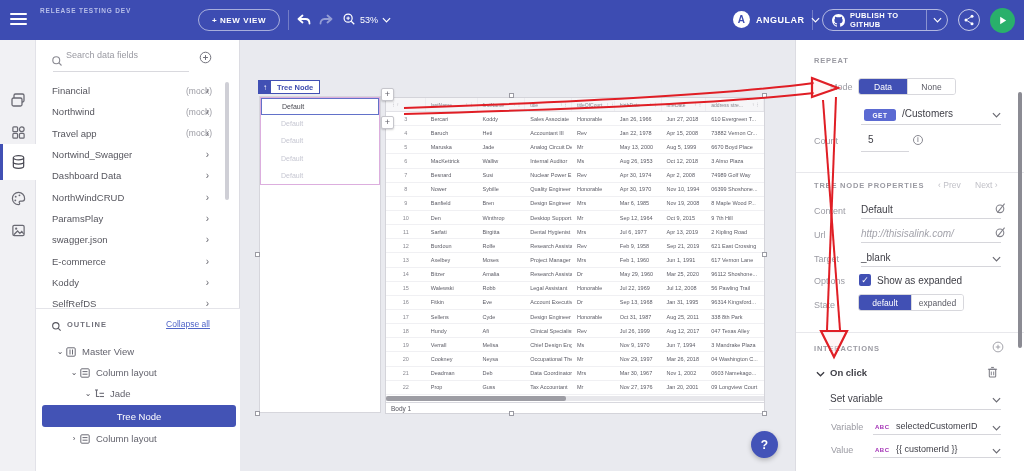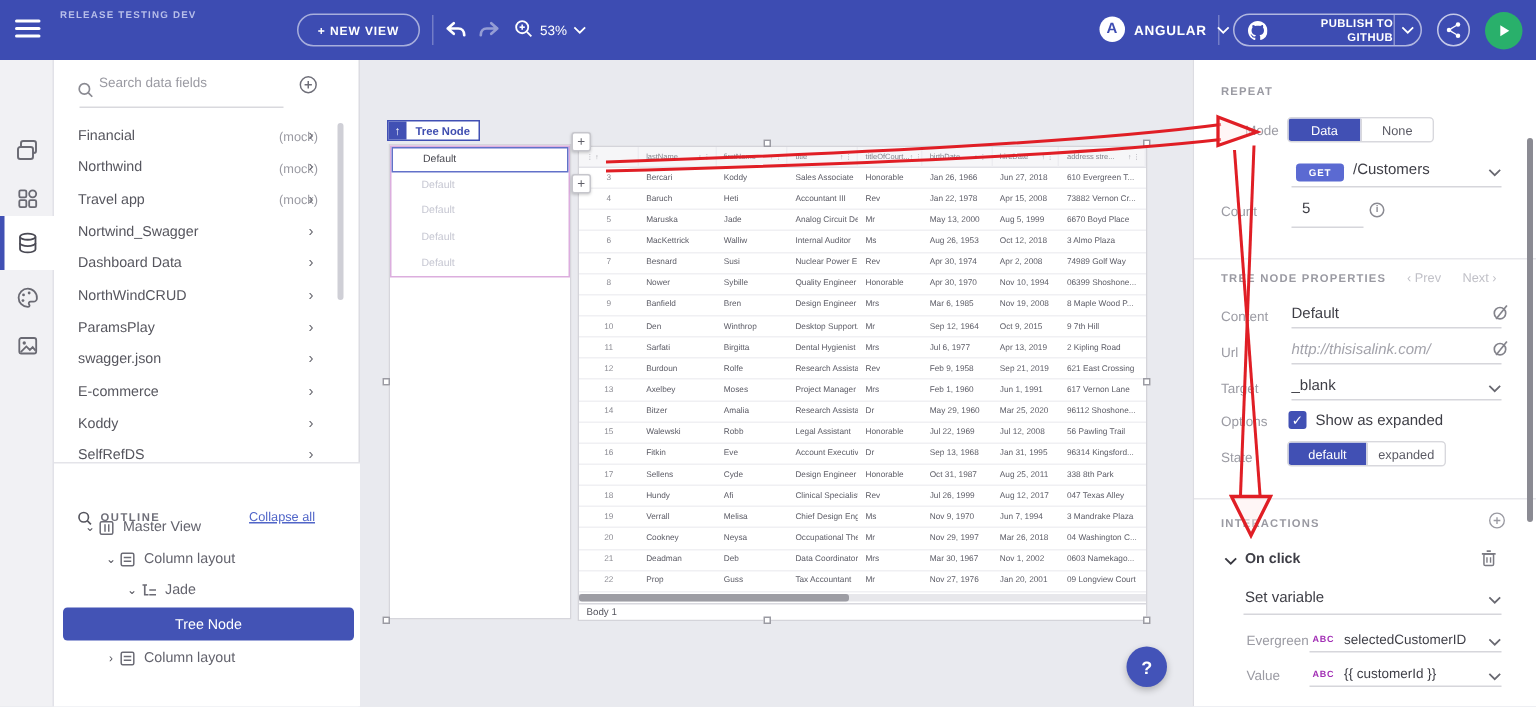--- a/index.html
+++ b/index.html
@@ -12,21 +12,21 @@
   .hamburger span { display:block; height:2px; background:#fff; margin-bottom:3px; border-radius:1px; }
   .proj-label { position:absolute; left:40px; top:7px; font-size:6.5px; letter-spacing:.8px; color:#b7bee9; font-weight:bold; }
   .proj-title { position:absolute; left:40px; top:16px; font-size:12px; color:#ffffff; }
   .newview-btn { position:absolute; left:198px; top:9px; width:82px; height:22px; border:1px solid rgba(255,255,255,.55); border-radius:11px; color:#fff; font-size:8px; font-weight:bold; letter-spacing:.6px; display:flex; align-items:center; justify-content:center; }
   .tb-divider { position:absolute; top:10px; width:1px; height:20px; background:rgba(255,255,255,.28); }
   .tb-icon { position:absolute; top:12px; width:16px; height:16px; }
   .zoom-grp { position:absolute; left:342px; top:12px; display:flex; align-items:center; gap:4px; color:#fff; font-size:9px; }
   .ng-grp { position:absolute; left:733px; top:11px; display:flex; align-items:center; gap:6px; color:#fff; font-size:9px; font-weight:bold; letter-spacing:.5px; }
   .ng-badge { width:17px; height:17px; border-radius:50%; background:#fff; color:#3d4cb2; font-size:10px; font-weight:bold; display:flex; align-items:center; justify-content:center; }
   .gh-pill { position:absolute; left:822px; top:9px; width:126px; height:22px; border:1px solid rgba(255,255,255,.6); border-radius:11px; display:flex; align-items:center; color:#fff; }
-  .gh-pill .lbl { font-size:7.5px; font-weight:bold; letter-spacing:.3px; margin-left:17px;text-align:right; }
+  .gh-pill .lbl { font-size:7.5px; font-weight:bold; letter-spacing:.3px; margin-left:5px; }
   .gh-pill .seg { margin-left:auto; width:22px; height:100%; border-left:1px solid rgba(255,255,255,.4); display:flex; align-items:center; justify-content:center; }
   .share-btn { position:absolute; left:958px; top:9px; width:22px; height:22px; border:1px solid rgba(255,255,255,.7); border-radius:50%; display:flex; align-items:center; justify-content:center; }
   .play-btn { position:absolute; left:990px; top:8px; width:25px; height:25px; border-radius:50%; background:#29b06b; display:flex; align-items:center; justify-content:center; }
 
   
   .rail { position:absolute; left:0; top:40px; width:36px; height:431px; background:#f1f1f4; border-right:1px solid #e2e2e8; z-index:10; }
   .rail-icon { position:absolute; left:0; width:36px; height:32px; display:flex; align-items:center; justify-content:center; color:#6a6a73; }
   .rail-sel { position:absolute; left:0; top:104px; width:36px; height:36px; background:#ffffff; border-left:3px solid #4150b4; }
 
   
@@ -37,21 +37,21 @@
   .addcircle { position:absolute; left:163px; top:10px; color:#6e6e78; }
   .search-line { position:absolute; left:17px; top:31px; width:136px; height:1px; background:#d9d9de; }
   .ds-list { position:absolute; left:0; top:40px; width:204px; height:227px; overflow:hidden; }
   .ds-row { height:21.3px; display:flex; align-items:center; padding:0 28px 0 16px; position:relative; cursor:pointer; }
   .ds-name { font-size:9.5px; color:#56565e; flex:1; white-space:nowrap; }
   .ds-tag { font-size:8.5px; color:#9a9aa2; }
   .ds-chev { position:absolute; right:31px; font-size:10px; color:#6a6a72; }
   .lscroll { position:absolute; right:10px; top:42px; width:4px; height:118px; background:#cfcfd6; border-radius:2px; }
 
   .outline-sec { position:absolute; left:0; top:268px; width:204px; height:163px; border-top:1px solid #e4e4e9; background:#fff; }
-  .ol-head { position:absolute; left:0; top:6px; width:204px; height:18px;margin-top:20px; }
+  .ol-head { position:absolute; left:0; top:6px; width:204px; height:18px; }
   .ol-search { position:absolute; left:15px; top:3px; color:#55555e; }
   .ol-title { position:absolute; left:31px; top:5px; font-size:7.5px; font-weight:bold; letter-spacing:1px; color:#70707a; }
   .ol-collapse { position:absolute; right:30px; top:4px; font-size:8.5px; color:#5065c8; text-decoration:underline; cursor:pointer; }
   .ol-list { position:absolute; left:0; top:32px; width:204px; }
   .ol-row { height:21px; display:flex; align-items:center; color:#6b6b75; cursor:pointer; }
   .ol-exp { width:12px; font-size:8px; color:#55555e; text-align:center; }
   .ol-ico { width:14px; display:flex; align-items:center; }
   .ol-lbl { font-size:9.5px; color:#63636d; margin-left:2px; white-space:nowrap; }
   .ol-row.selected { background:#4353b5; border-radius:3px; margin:1px 4px 1px 6px; height:22px; justify-content:center; }
   .ol-row.selected .ol-lbl { color:#fff; margin:0; font-size:9.5px; }
@@ -700,21 +700,21 @@
       <line x1="4.7" y1="6" x2="4.7" y2="10" stroke="#7a7a82" stroke-width="1"></line>
       <line x1="7.3" y1="6" x2="7.3" y2="10" stroke="#7a7a82" stroke-width="1"></line>
     </svg>
 
   <div class="fld-value" style="left:34px; top:353px;">Set variable</div>
   <svg class="chev-svg" style="left:196px; top:357px;" width="9" height="6" viewBox="0 0 10 6">
       <polyline points="1,1 5,5 9,1" fill="none" stroke="#6a6a72" stroke-width="1.3"></polyline>
     </svg>
   <div class="fld-line" style="left:33px; top:369px; width:172px;"></div>
 
-  <div class="fld-label" style="left:35px; top:382px;">Evergreen</div>
+  <div class="fld-label" style="left:35px; top:382px;">Variable</div>
   <div class="abc" style="left:79px; top:384px;">ABC</div>
   <div class="fld-value" style="left:100px; top:381px; font-size:9px;">selectedCustomerID</div>
   <svg class="chev-svg" style="left:196px; top:385px;" width="9" height="6" viewBox="0 0 10 6">
       <polyline points="1,1 5,5 9,1" fill="none" stroke="#6a6a72" stroke-width="1.3"></polyline>
     </svg>
   <div class="fld-line" style="left:77px; top:394px; width:128px;"></div>
 
   <div class="fld-label" style="left:35px; top:405px;">Value</div>
   <div class="abc" style="left:79px; top:407px;">ABC</div>
   <div class="fld-value" style="left:100px; top:404px; font-size:9px;">{{ customerId }}</div>

